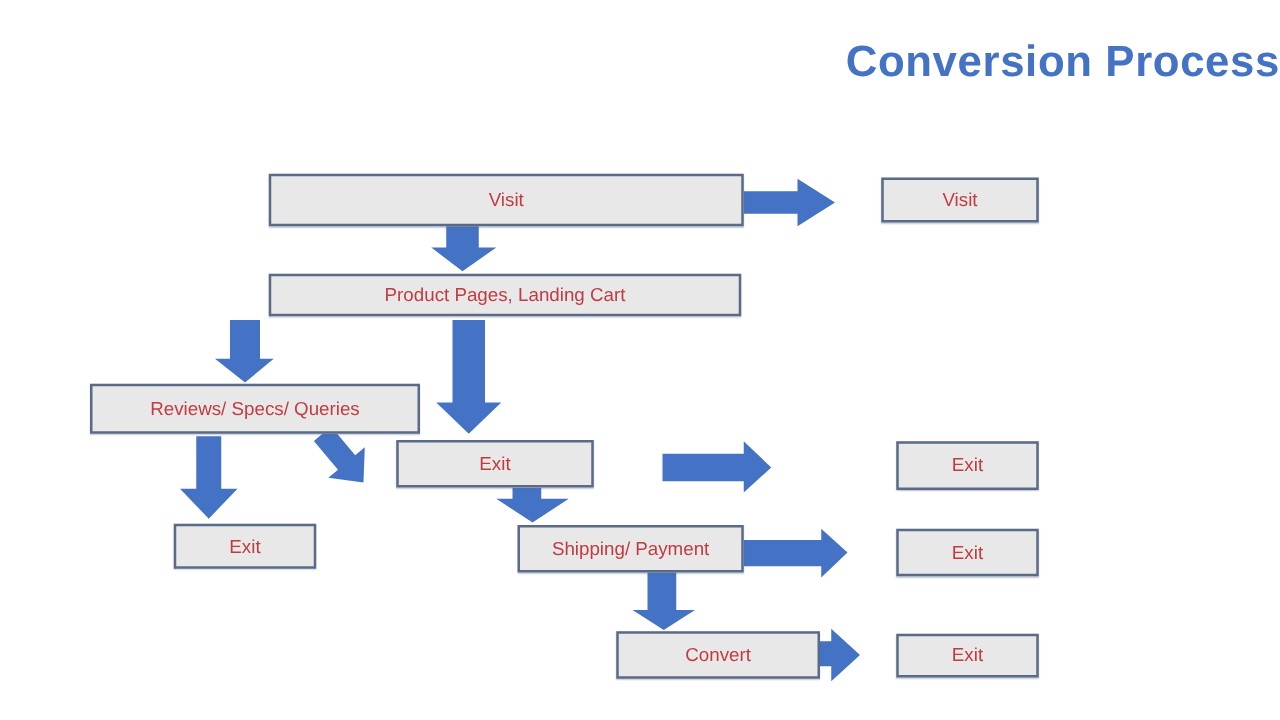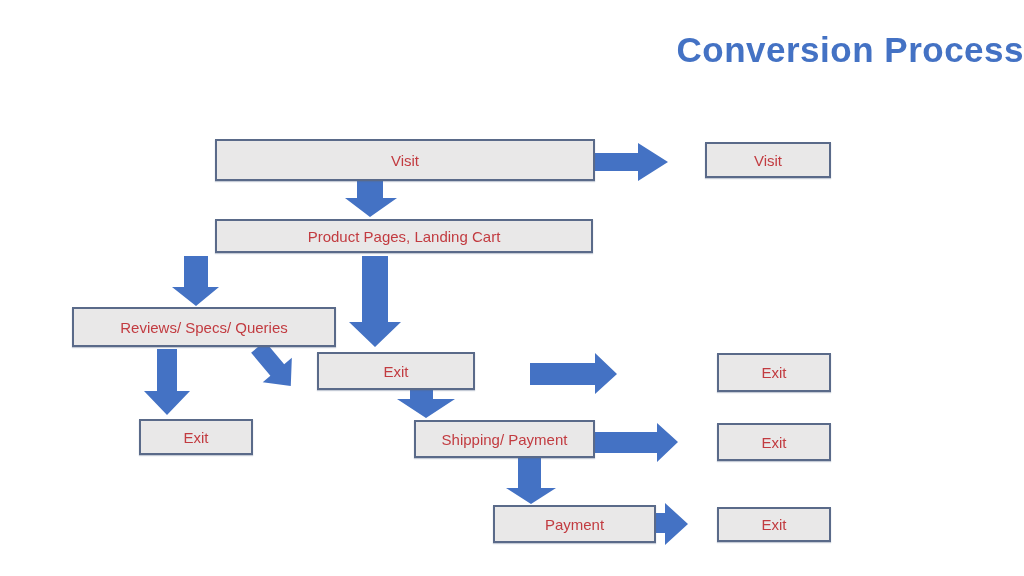--- a/index.html
+++ b/index.html
@@ -110,20 +110,20 @@
 
   <div class="node" style="left:389px; top:420px; width:181px; height:38px;">
     <span>Shipping/ Payment</span>
   </div>
 
   <div class="node" style="left:692px; top:423px; width:114px; height:38px;">
     <span>Exit</span>
   </div>
 
   <div class="node" style="left:468px; top:505px; width:163px; height:38px;">
-    <span>Payment</span>
+    <span>Convert</span>
   </div>
 
   <div class="node" style="left:692px; top:507px; width:114px; height:35px;">
     <span>Exit</span>
   </div>
 
 </div>
 
 </body></html>

